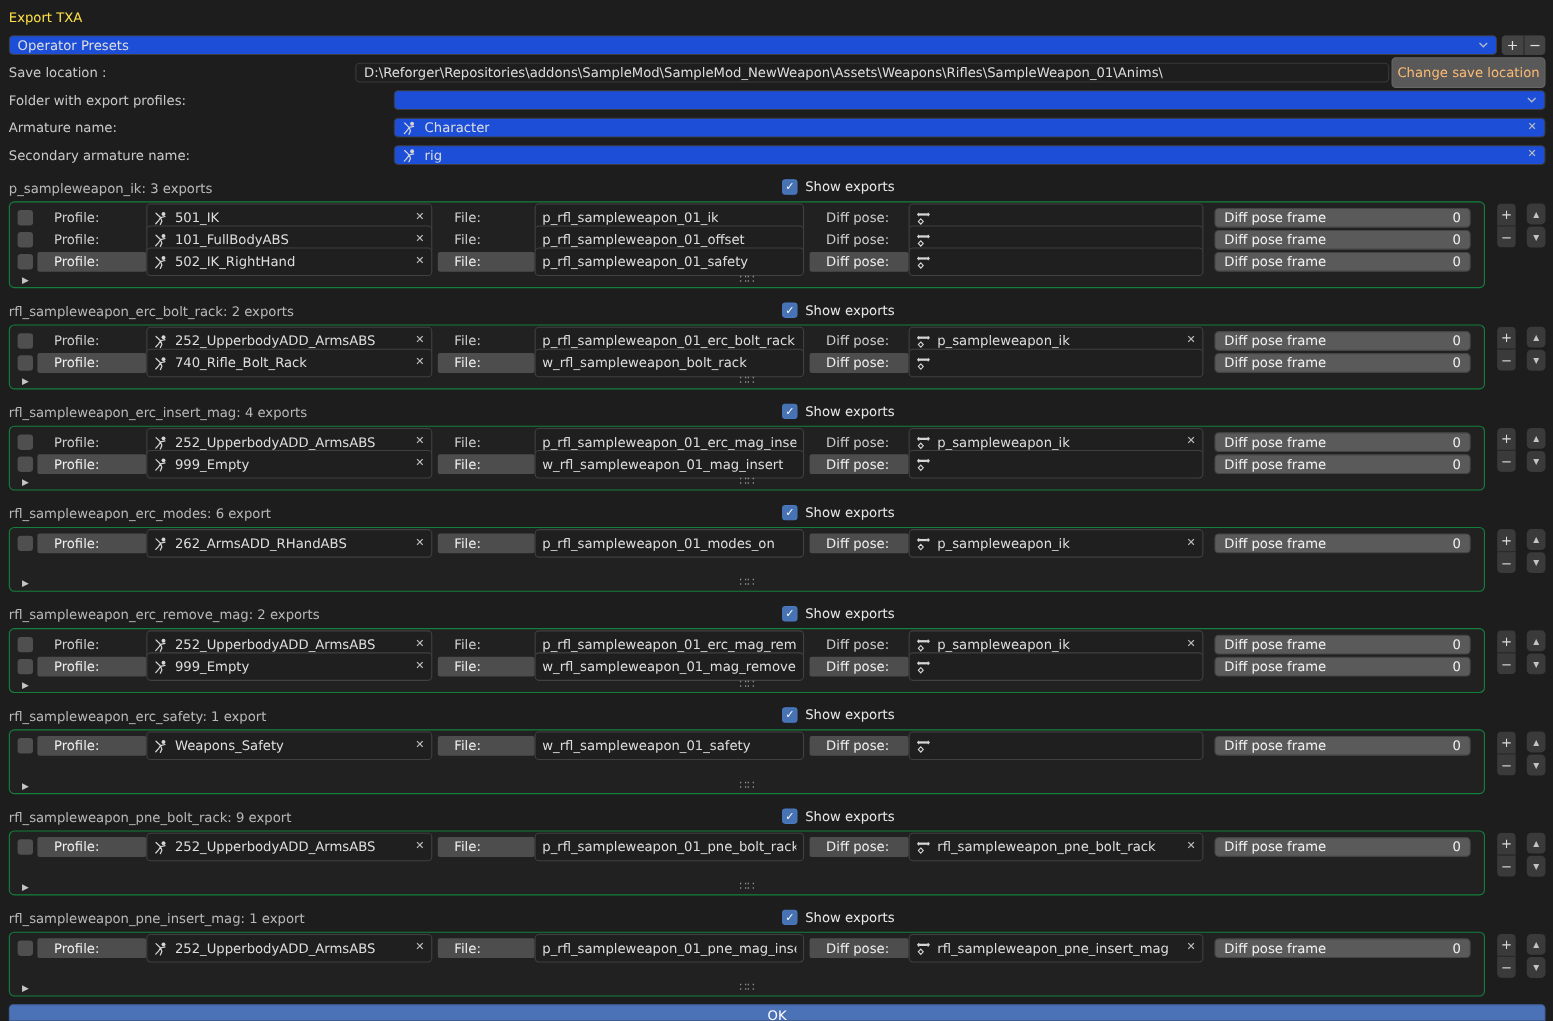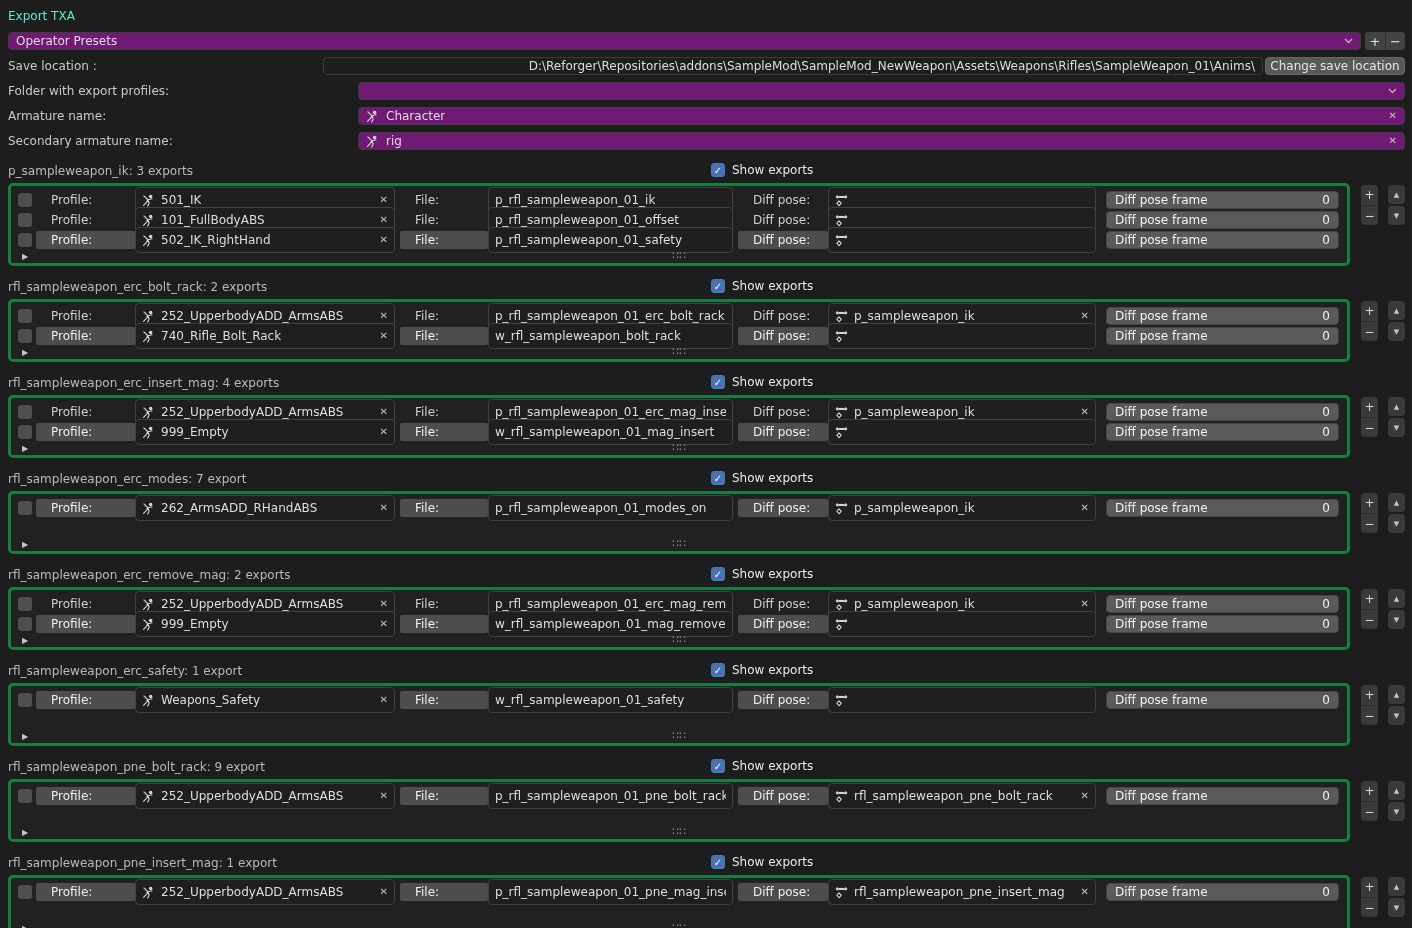--- a/index.html
+++ b/index.html
@@ -3,62 +3,62 @@
 <meta charset="utf-8">
 <style>
   * { margin:0; padding:0; box-sizing:border-box; }
   html,body { width:1412px; height:928px; overflow:hidden; }
   body {
     background:#1d1d1d;
     font-family:"DejaVu Sans","Liberation Sans",sans-serif;
     font-size:12px; color:#d4d4d4;
     -webkit-font-smoothing:antialiased;
   }
-  .dialog-title { margin:7px 0 0 8px; height:18px; line-height:18px; color:#5eead4; }
+  .dialog-title { margin:7px 0 0 8px; height:18px; line-height:18px; color:#fde047; }
   .toprow { display:flex; align-items:center; margin:7px 7px 0 8px; height:18px; }
   .toprow:first-of-type { margin-top:5px; }
   .toplabel { color:#c9c9c9; }
   .lbl-save { width:315px; }
   .lbl-wide { width:350px; }
   .field {
-    background:#701a75; border:1px solid #3d3d3d; border-radius:4px;
+    background:#1d4ed8; border:1px solid #3d3d3d; border-radius:4px;
     height:18px; display:flex; align-items:center; padding:0 7px; gap:7px;
   }
-  .field.dark { background:#1e1e1e; border-color:#3a3a3a;justify-content:flex-end; }
+  .field.dark { background:#1e1e1e; border-color:#3a3a3a; }
   .presets-field { flex:1; }
   .chev { margin-left:auto; flex:none; opacity:.85; }
   .pm-pair { display:flex; margin-left:4px; border-radius:4px; overflow:hidden; }
   .pm-top-pair .pmb { width:20px; }
   .pmb {
     height:18px; background:#434343; color:#e0e0e0; display:flex;
     align-items:center; justify-content:center; font-size:13px;
   }
   .pmb + .pmb { border-left:1px solid #2e2e2e; }
   .save-field { width:940px; }
   .btn {
-    margin-left:2px; flex:1; height:18px; background:#595959; border:1px solid #666;
-    border-radius:4px; color:#e5e5e5; display:flex; align-items:center; justify-content:center;
+    margin-left:2px; flex:1; height:28px; background:#595959; border:1px solid #666;
+    border-radius:4px; color:#fdba74; display:flex; align-items:center; justify-content:center;
   }
   .folder-field, .arm-field { flex:1; }
   .x-icon { margin-left:auto; flex:none; color:#c2c2c2; font-size:10px; line-height:10px; cursor:default; }
   .fld-text { color:#dedede; white-space:nowrap; overflow:hidden; }
   .icon-svg { flex:none; display:block; }
 
   
   .section { margin:12px 7px 0 8px; }
   .section-header { position:relative; height:18px; margin-bottom:3px; }
   .section-title { color:#b9b9b9; line-height:18px; }
   .show-exports { position:absolute; left:703px; top:1px; display:flex; align-items:center; gap:7px; color:#e8e8e8; }
   .cb-checked {
     width:14px; height:14px; background:#4772b3; border:1px solid #4a7ac1; border-radius:3px;
     color:#fff; font-size:10px; display:flex; align-items:center; justify-content:center;
   }
   .section-body { display:flex; align-items:flex-start; }
   .box {
-    width:1342px; background:#212121; border:3px solid #15803d; border-radius:5px;
+    width:1342px; background:#212121; border:1px solid #15803d; border-radius:5px;
     padding:4px 0 1px;
   }
   .rows { min-height:40px; }
   .row { display:flex; align-items:center; height:20px; padding:0 6px; }
   .row-check { width:14px; height:14px; flex:none; background:#4f4f4f; border-radius:3px; margin-left:1px; }
   .seg-label { height:18px; line-height:18px; padding-left:15px; color:#cecece; border-radius:2px; white-space:nowrap; }
   .seg-profile { width:99px; margin-left:4px; }
   .seg-file { width:88px; margin-left:5px; }
   .seg-diff { width:90px; margin-left:5px; }
   .row.active .seg-label { background:#4d4d4d; color:#eee; }
@@ -459,21 +459,21 @@
         <div class="arrow-group">
           <div class="sbtn">▲</div>
           <div class="sbtn">▼</div>
         </div>
       </div>
     </div>
   </div>
 
   <div class="section">
     <div class="section-header">
-      <span class="section-title">rfl_sampleweapon_erc_modes: 7 export</span>
+      <span class="section-title">rfl_sampleweapon_erc_modes: 6 export</span>
       <div class="show-exports">
         <span class="cb-checked">✓</span>
         <span>Show exports</span>
       </div>
     </div>
     <div class="section-body">
       <div class="box">
         <div class="rows">
   <div class="row active">
     <div class="row-check"></div>

